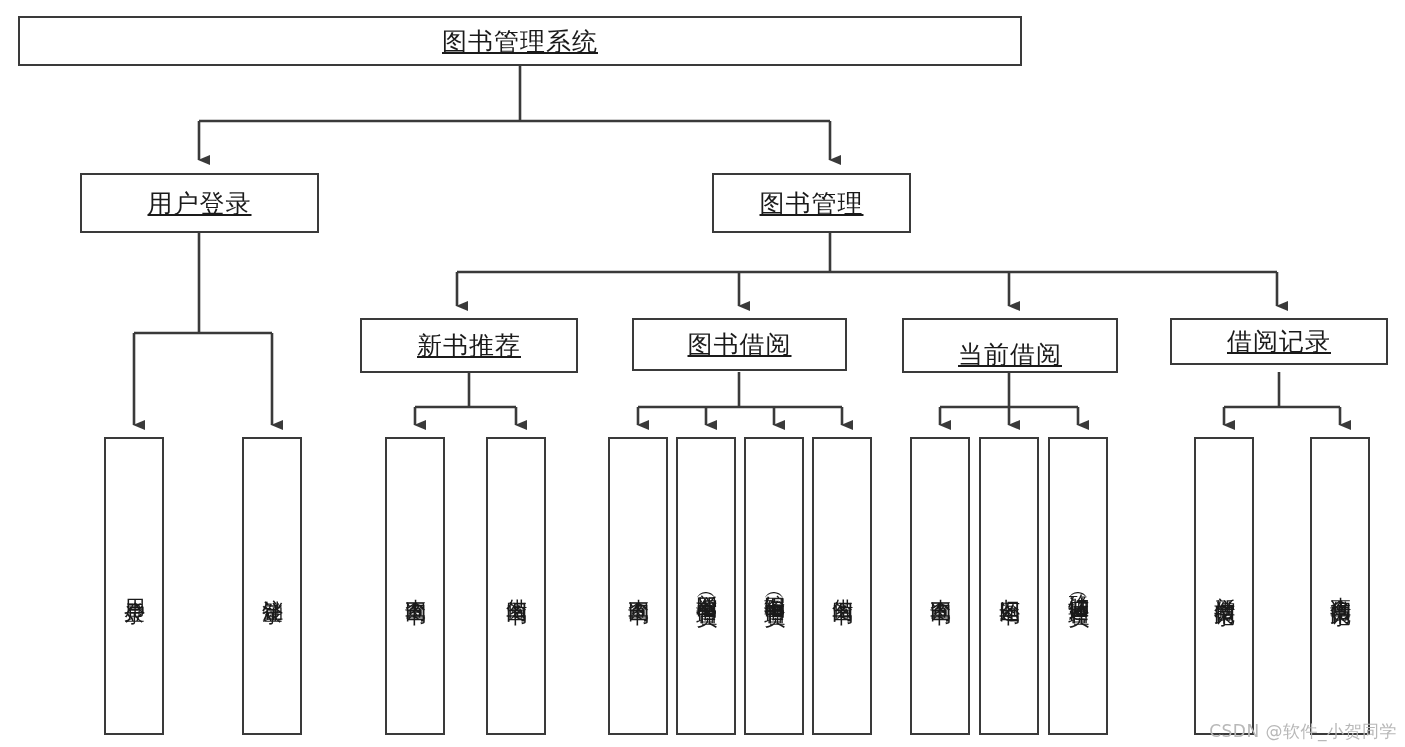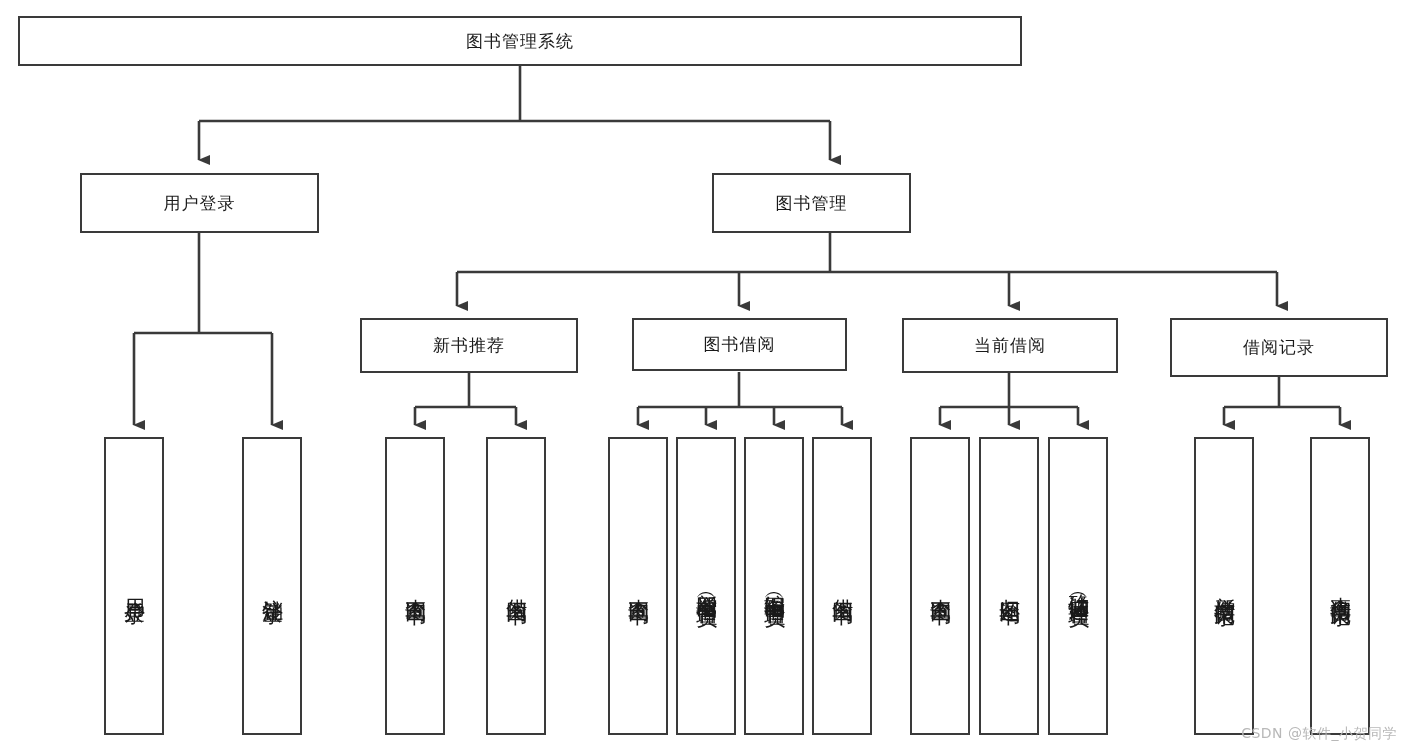--- a/index.html
+++ b/index.html
@@ -27,42 +27,43 @@
     position: absolute;
     box-sizing: border-box;
     border: 2px solid #3a3a3a;
     background: #ffffff;
     display: flex;
     align-items: center;
     justify-content: center;
     color: #1a1a1a;
   }
   .node.h {
-    font-size: 17px;
+    font-size: 25px;
     letter-spacing: 1px;
+    text-decoration: underline;
   }
   .node.v {
     writing-mode: vertical-rl;
     text-orientation: upright;
     align-items: center;
     justify-content: flex-start;
     font-size: 21px;
     line-height: 1.32;
     letter-spacing: 2px;
     padding-top: 14px;
   }
   .node-label {
     display: block;
     white-space: nowrap;
   }
   .watermark {
     position: absolute;
     right: 8px;
     bottom: 4px;
-    font-size: 14px;
+    font-size: 17px;
     color: #b8b8b8;
     letter-spacing: 0.5px;
     white-space: nowrap;
     margin-left: 33px;
   }
 </style>
 </head>
 <body>
 
 <div id="canvas">
@@ -127,24 +128,24 @@
   <div class="node h" style="left:712px; top:173px; width:199px; height:60px;">
     <span class="node-label">图书管理</span>
   </div>
 
   <div class="node h" style="left:360px; top:318px; width:218px; height:55px;">
     <span class="node-label">新书推荐</span>
   </div>
   <div class="node h" style="left:632px; top:318px; width:215px; height:53px;">
     <span class="node-label">图书借阅</span>
   </div>
-  <div class="node h" style="left:902px; top:318px; width:216px; height:55px;">
+  <div class="node h" style="left:902px; top:318px; width:216px; height:55px;align-items:flex-end;">
     <span class="node-label">当前借阅</span>
   </div>
-  <div class="node h" style="left:1170px; top:318px; width:218px; height:59px;">
+  <div class="node h" style="left:1170px; top:318px; width:218px; height:47px;">
     <span class="node-label">借阅记录</span>
   </div>
 
   <div class="node v" style="left: 104px; top: 437px; width: 60px; height: 298px; padding-top: 143px;">
     <span class="node-label">用户登录</span>
   </div>
   <div class="node v" style="left: 242px; top: 437px; width: 60px; height: 298px; padding-top: 143px;">
     <span class="node-label">注销登录</span>
   </div>
 

